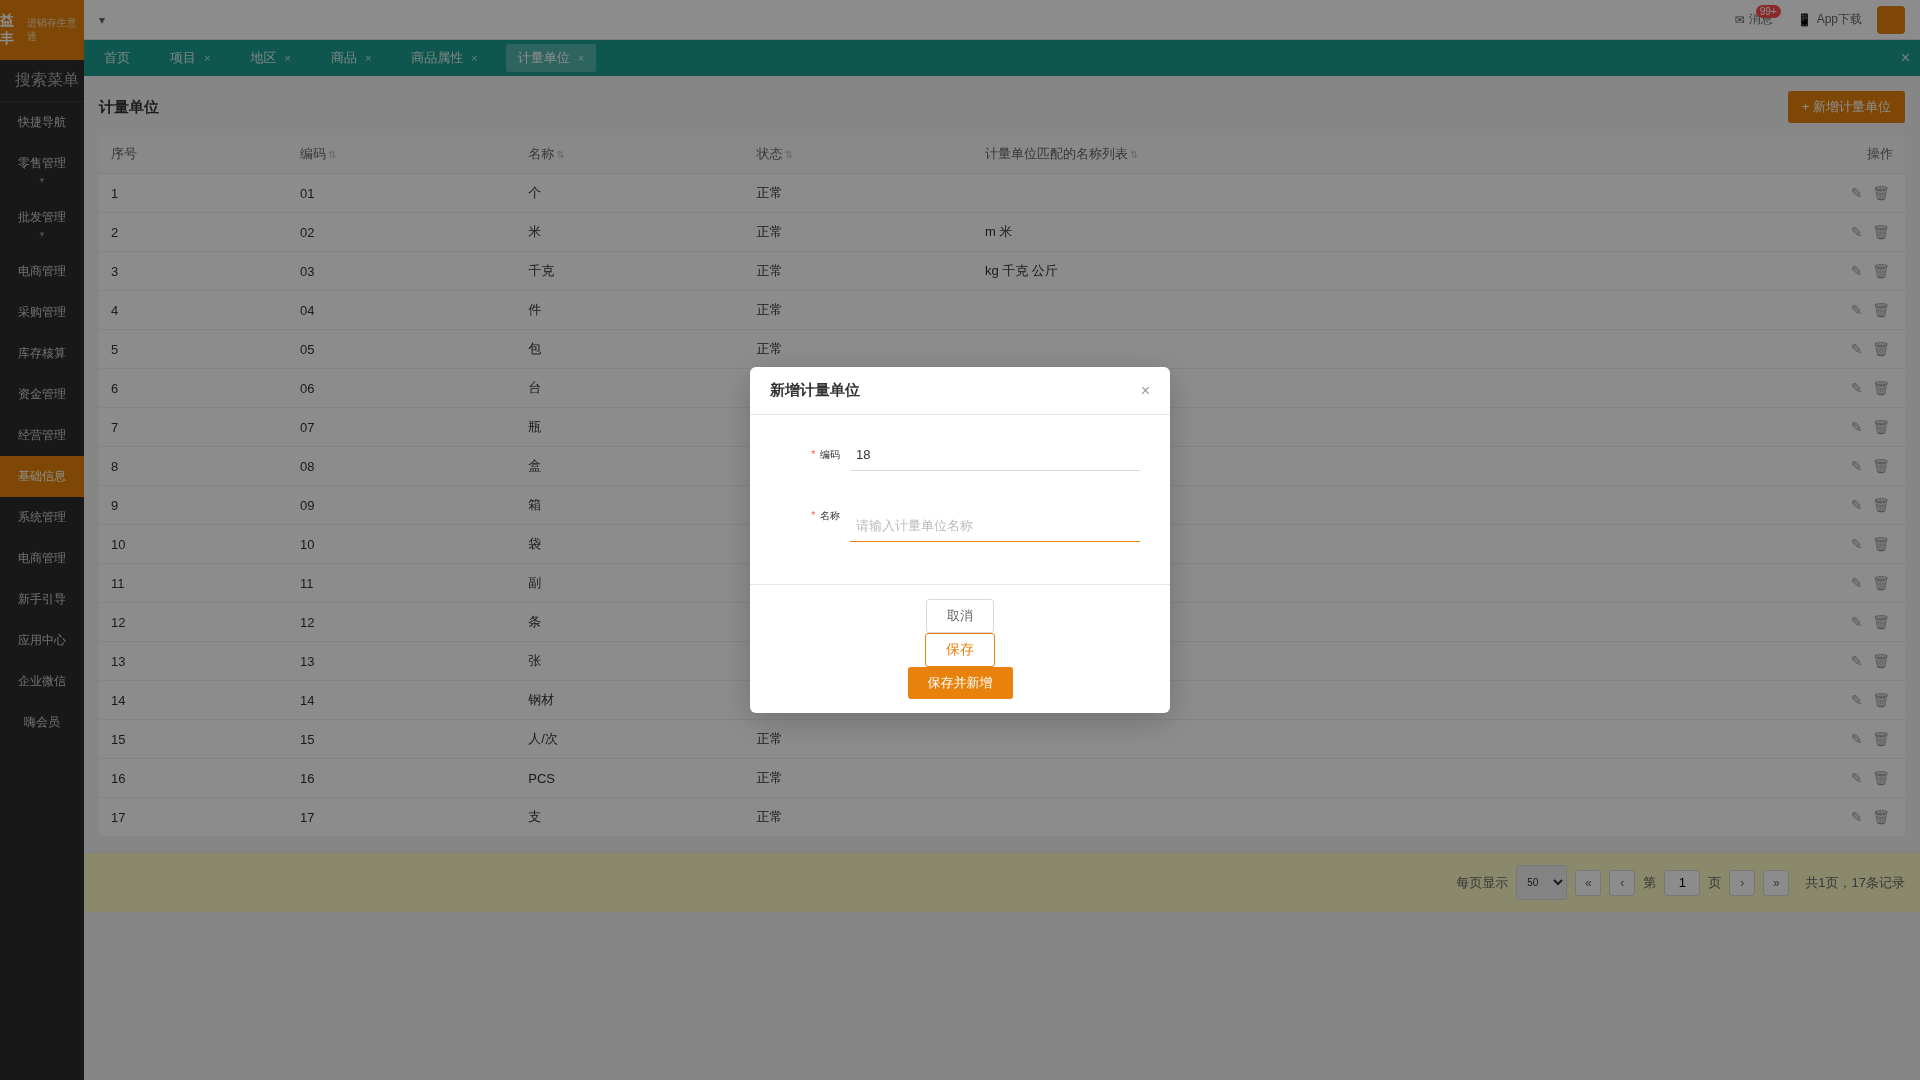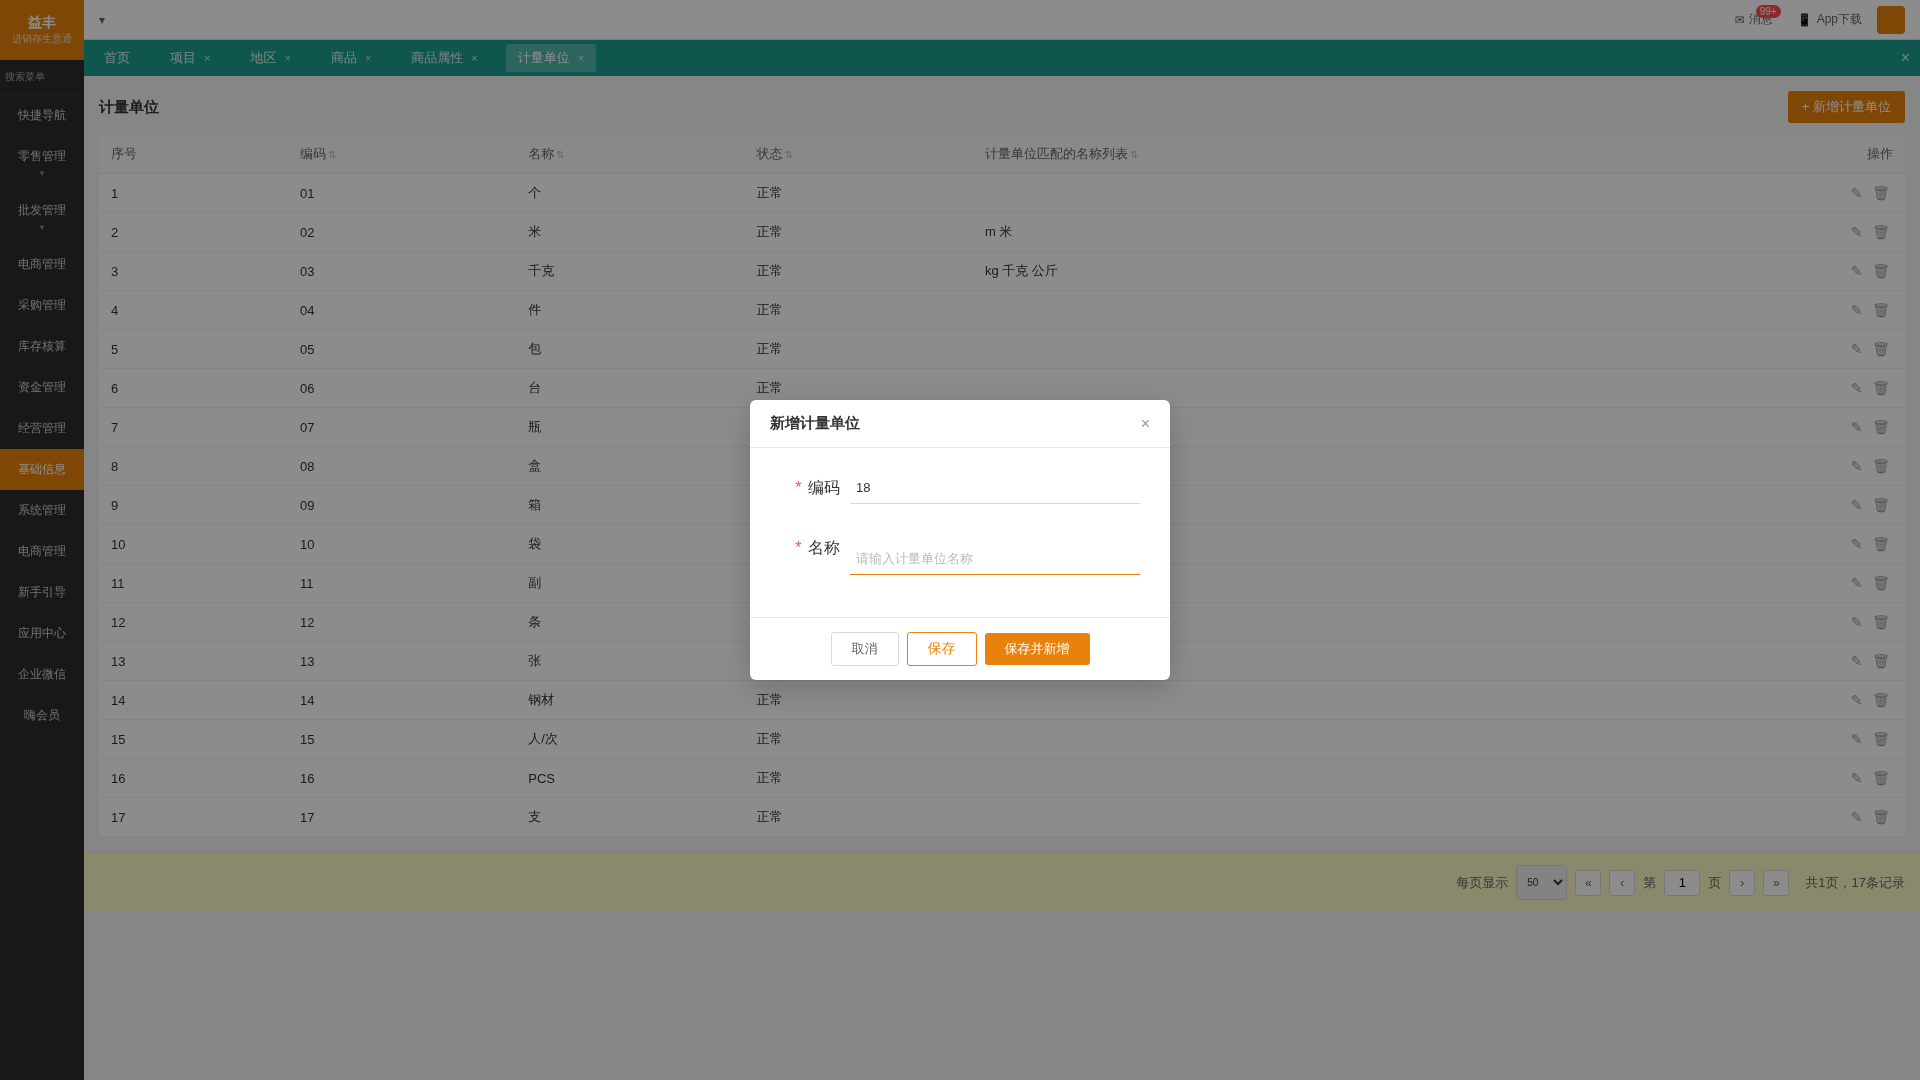--- a/index.html
+++ b/index.html
@@ -14,36 +14,35 @@
       align-items: center;
       color: #ccc;
       flex-shrink: 0;
       height: 100%;
     }
     .sidebar-logo {
       width: 100%;
       background: #e8820c;
       padding: 10px 0;
       display: flex;
-      flex-direction: column;
       align-items: center;
       justify-content: center;
       height: 60px;
     }
     .sidebar-logo-text {
       color: white;
       font-size: 14px;
       font-weight: bold;
     }
     .sidebar-search {
       width: 100%;
       padding: 10px 5px;
-      text-align: left;
+      text-align: right;
       color: #aaa;
-      font-size: 10px;
+      font-size: 16px;
       cursor: pointer;
       border-bottom: 1px solid #3d3d3d;
     }
     .sidebar-nav-item {
       width: 100%;
       padding: 12px 5px;
       text-align: center;
       color: #ccc;
       font-size: 12px;
       cursor: pointer;
@@ -320,21 +319,21 @@
     .form-row {
       display: flex;
       align-items: center;
       margin-bottom: 18px;
       gap: 10px;
     }
     .form-label {
       width: 60px;
       text-align: right;
       color: #333;
-      font-size: 16px;
+      font-size: 10px;
       flex-shrink: 0;
     }
     .form-label .required {
       color: #ff4d4f;
       margin-right: 2px;
     }
     .form-input {
       flex: 1;
       height: 32px;
       border: none;
@@ -347,22 +346,23 @@
     .form-input.focused {
       border-bottom-color: #e8820c;
       margin-top: 21px;
     }
     .form-input::placeholder { color: #bbb; }
     .modal-footer {
       padding: 14px 20px;
       border-top: 1px solid #e8e8e8;
       display: flex;
       align-items: center;
-      justify-content: center;
-      gap: 8px;
+      justify-content: flex-start;
+      gap: 0;
+      flex-direction: column;
     }
     .btn-cancel {
       border: 1px solid #d9d9d9;
       background: #fff;
       color: #666;
       padding: 7px 20px;
       border-radius: 3px;
       cursor: pointer;
       font-size: 13px;
     }

